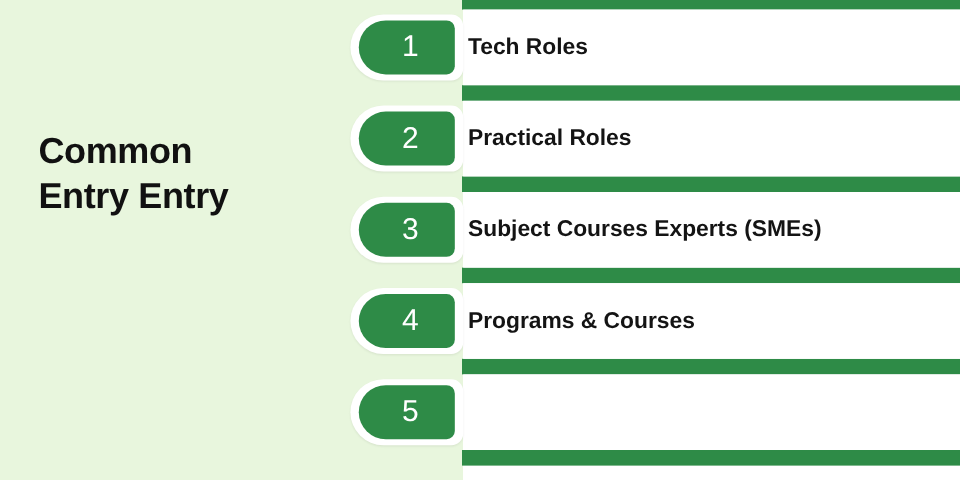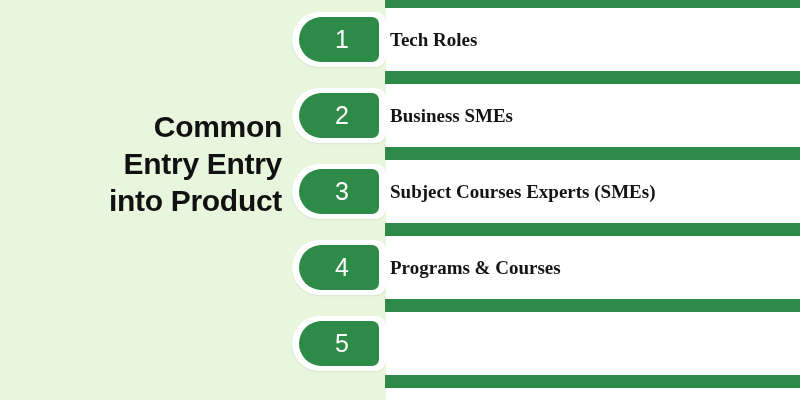--- a/index.html
+++ b/index.html
@@ -30,21 +30,20 @@
     width: 386px;
     height: 400px;
     background: #e8f6dd;
   }
 
   .title-block {
     position: absolute;
     left: 32px;
     top: 108px;
     width: 250px;
-    text-align: right;
   }
   .title-line {
     display: block;
     font-family: "Liberation Sans", sans-serif;
     font-weight: bold;
     font-size: 30px;
     line-height: 37px;
     letter-spacing: -0.3px;
     color: #111111;
     white-space: nowrap;
@@ -118,37 +117,36 @@
     padding-left: 6px;
   }
 
   .row-label {
     position: absolute;
     left: 390px;
     top: 0;
     height: 63px;
     display: flex;
     align-items: center;
-    font-family: Liberation Serif, serif;
+    font-family: Liberation Sans, sans-serif;
     font-weight: bold;
     font-size: 19px;
     color: #141414;
     white-space: nowrap;
   }
 </style>
 </head>
 <body>
 
 <div id="infographic">
 
   <div class="left-panel">
     <div class="title-block">
       <span class="title-line">Common</span>
       <span class="title-line">Entry Entry</span>
-      <span class="title-line">into Product</span>
     </div>
   </div>
 
   <div class="list-panel"></div>
 
   <div class="bar" style="top:-5px;"></div>
   <div class="bar" style="top:71px;"></div>
   <div class="bar" style="top:147px;"></div>
   <div class="bar" style="top:223px;"></div>
   <div class="bar" style="top:299px;"></div>
@@ -162,21 +160,21 @@
     </div>
     <div class="row-label">Tech Roles</div>
   </div>
 
   <div class="row" style="top:84px;">
     <div class="row-surface"></div>
     <div class="badge-halo"></div>
     <div class="badge">
       <span class="badge-num">2</span>
     </div>
-    <div class="row-label">Business SMEs</div>
+    <div class="row-label">Practical Roles</div>
   </div>
 
   <div class="row" style="top:160px;">
     <div class="row-surface"></div>
     <div class="badge-halo"></div>
     <div class="badge">
       <span class="badge-num">3</span>
     </div>
     <div class="row-label">Subject Courses Experts (SMEs)</div>
   </div>

